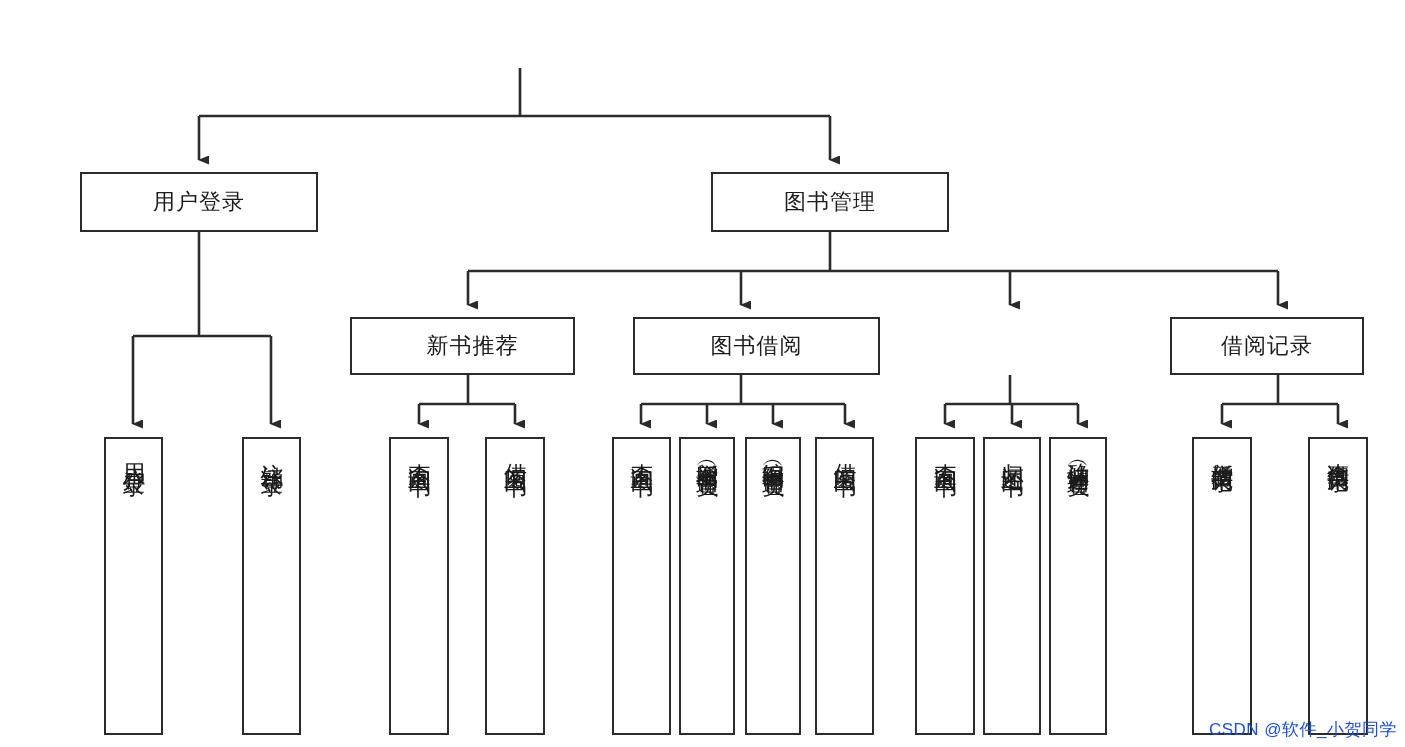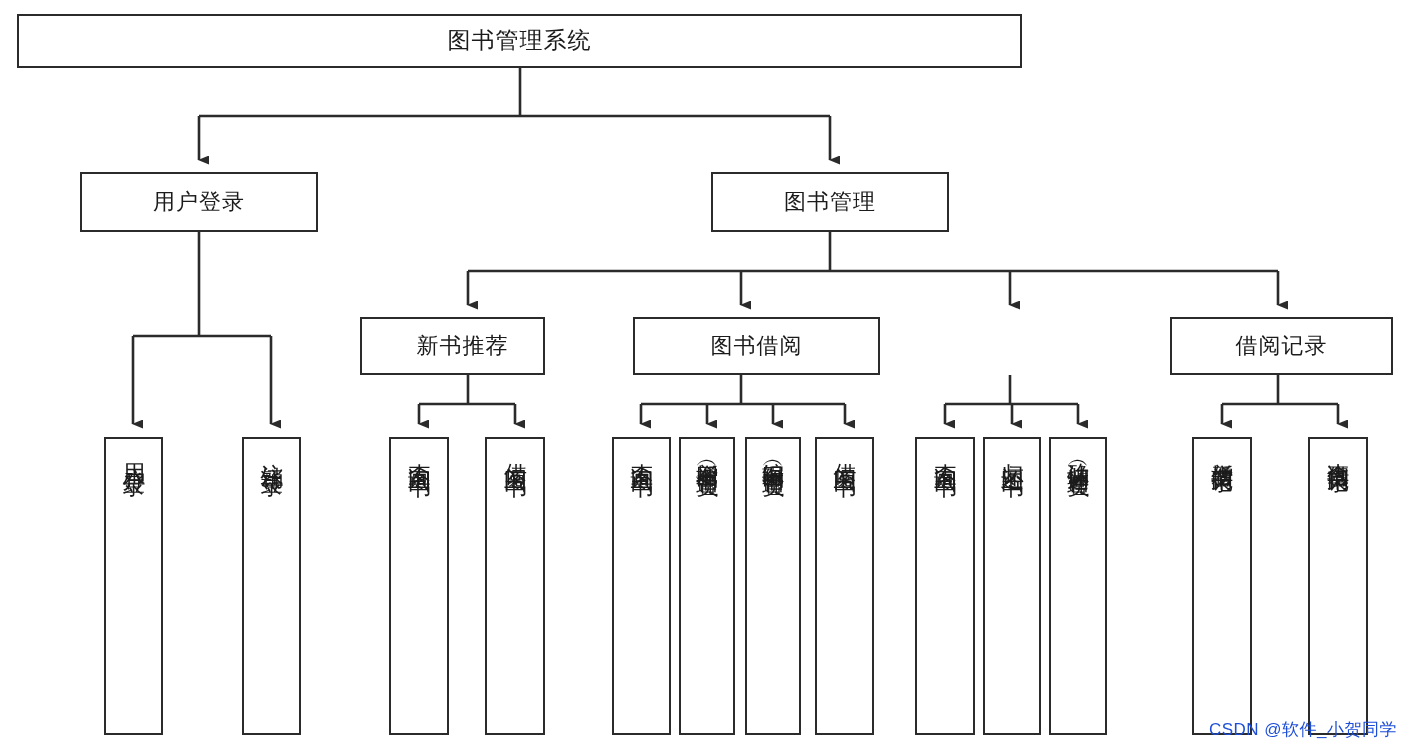--- a/index.html
+++ b/index.html
@@ -113,38 +113,35 @@
       <path d="M1012,404 L1012,424" marker-end="url(#arrow)"></path>
       <path d="M1078,404 L1078,424" marker-end="url(#arrow)"></path>
 
       <path d="M1278,375 L1278,404"></path>
       <path d="M1222,404 L1338,404"></path>
       <path d="M1222,404 L1222,424" marker-end="url(#arrow)"></path>
       <path d="M1338,404 L1338,424" marker-end="url(#arrow)"></path>
     </g>
   </svg>
 
-  <div class="node root" style="left:17px;top:14px;width:1005px;height:54px;">
-    <span class="label">图书管理系统</span>
-  </div>
 
   <div class="node" style="left:80px;top:172px;width:238px;height:60px;">
     <span class="label">用户登录</span>
   </div>
   <div class="node" style="left:711px;top:172px;width:238px;height:60px;">
     <span class="label">图书管理</span>
   </div>
 
-  <div class="node" style="left:360px;top:317px;width:185px;height:58px;padding-left:20px;">
+  <div class="node" style="left:350px;top:317px;width:225px;height:58px;padding-left:20px;">
     <span class="label">新书推荐</span>
   </div>
   <div class="node" style="left:633px;top:317px;width:247px;height:58px;">
     <span class="label">图书借阅</span>
   </div>
-  <div class="node" style="left:1170px;top:317px;width:223px;height:58px;">
+  <div class="node" style="left:1170px;top:317px;width:194px;height:58px;">
     <span class="label">借阅记录</span>
   </div>
 
   <div class="node vertical" style="left:104px;top:437px;width:59px;height:298px;">
     <span class="label">用户登录</span>
   </div>
   <div class="node vertical" style="left:242px;top:437px;width:59px;height:298px;">
     <span class="label">注销登录</span>
   </div>
 

